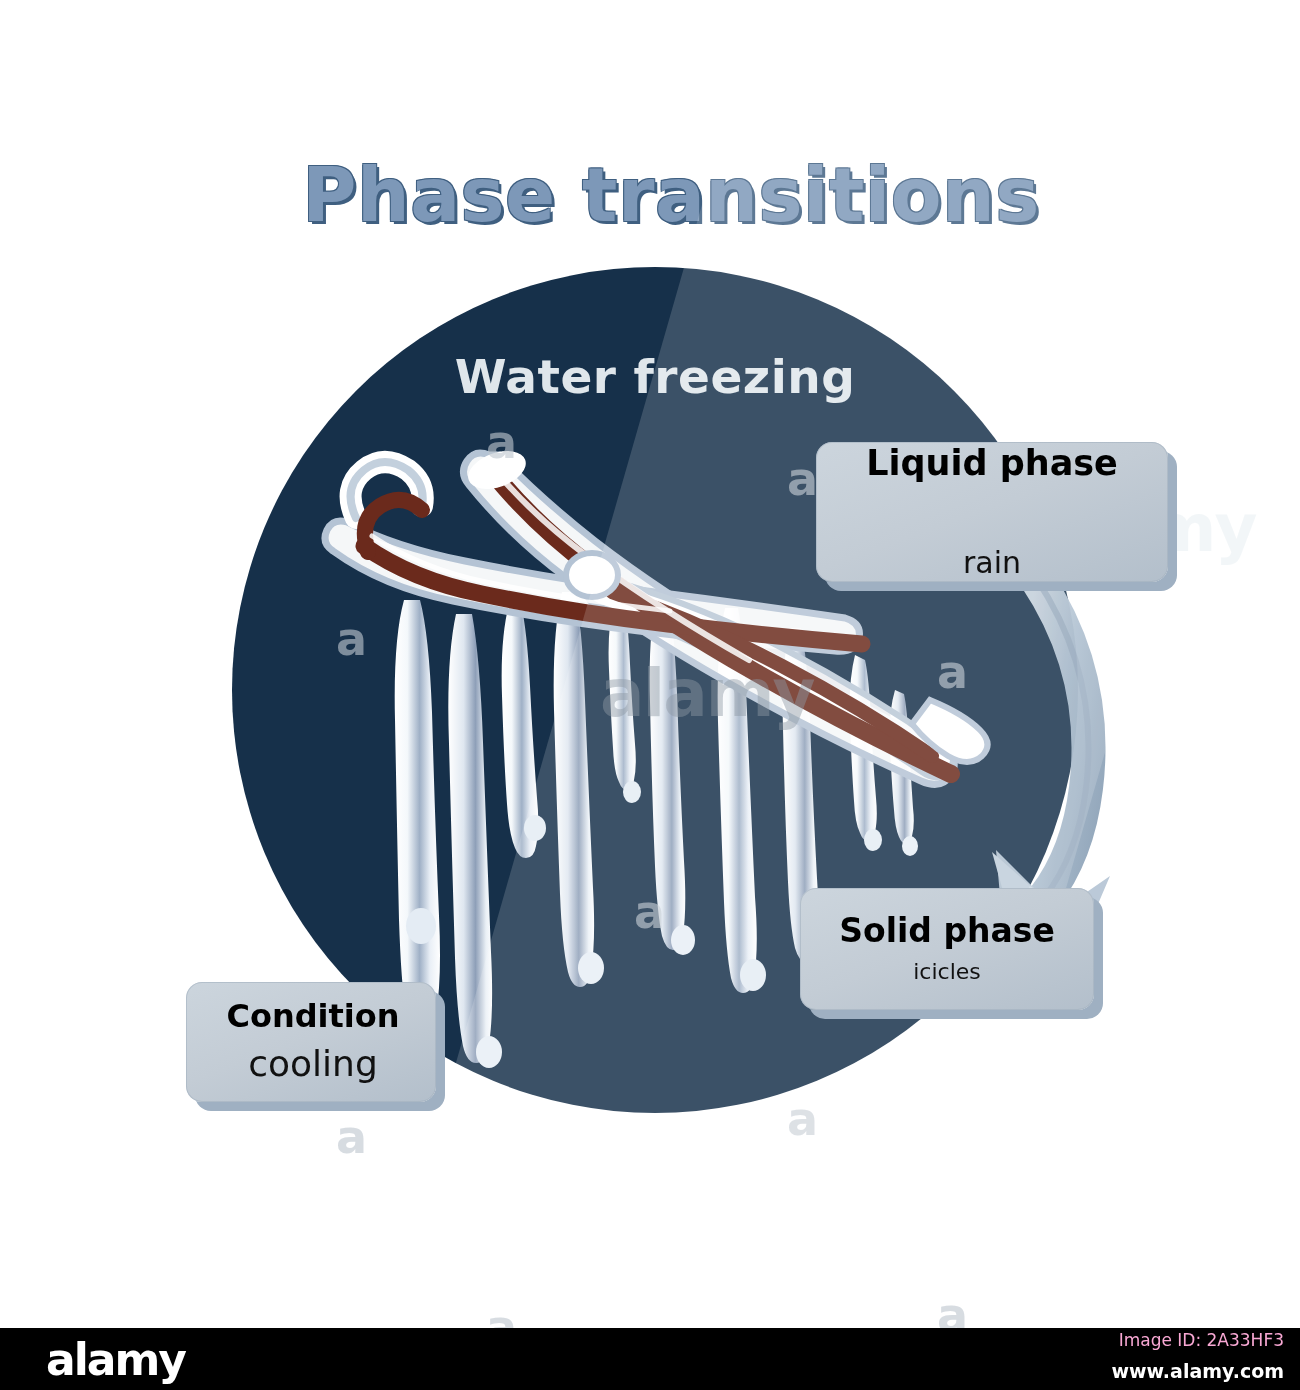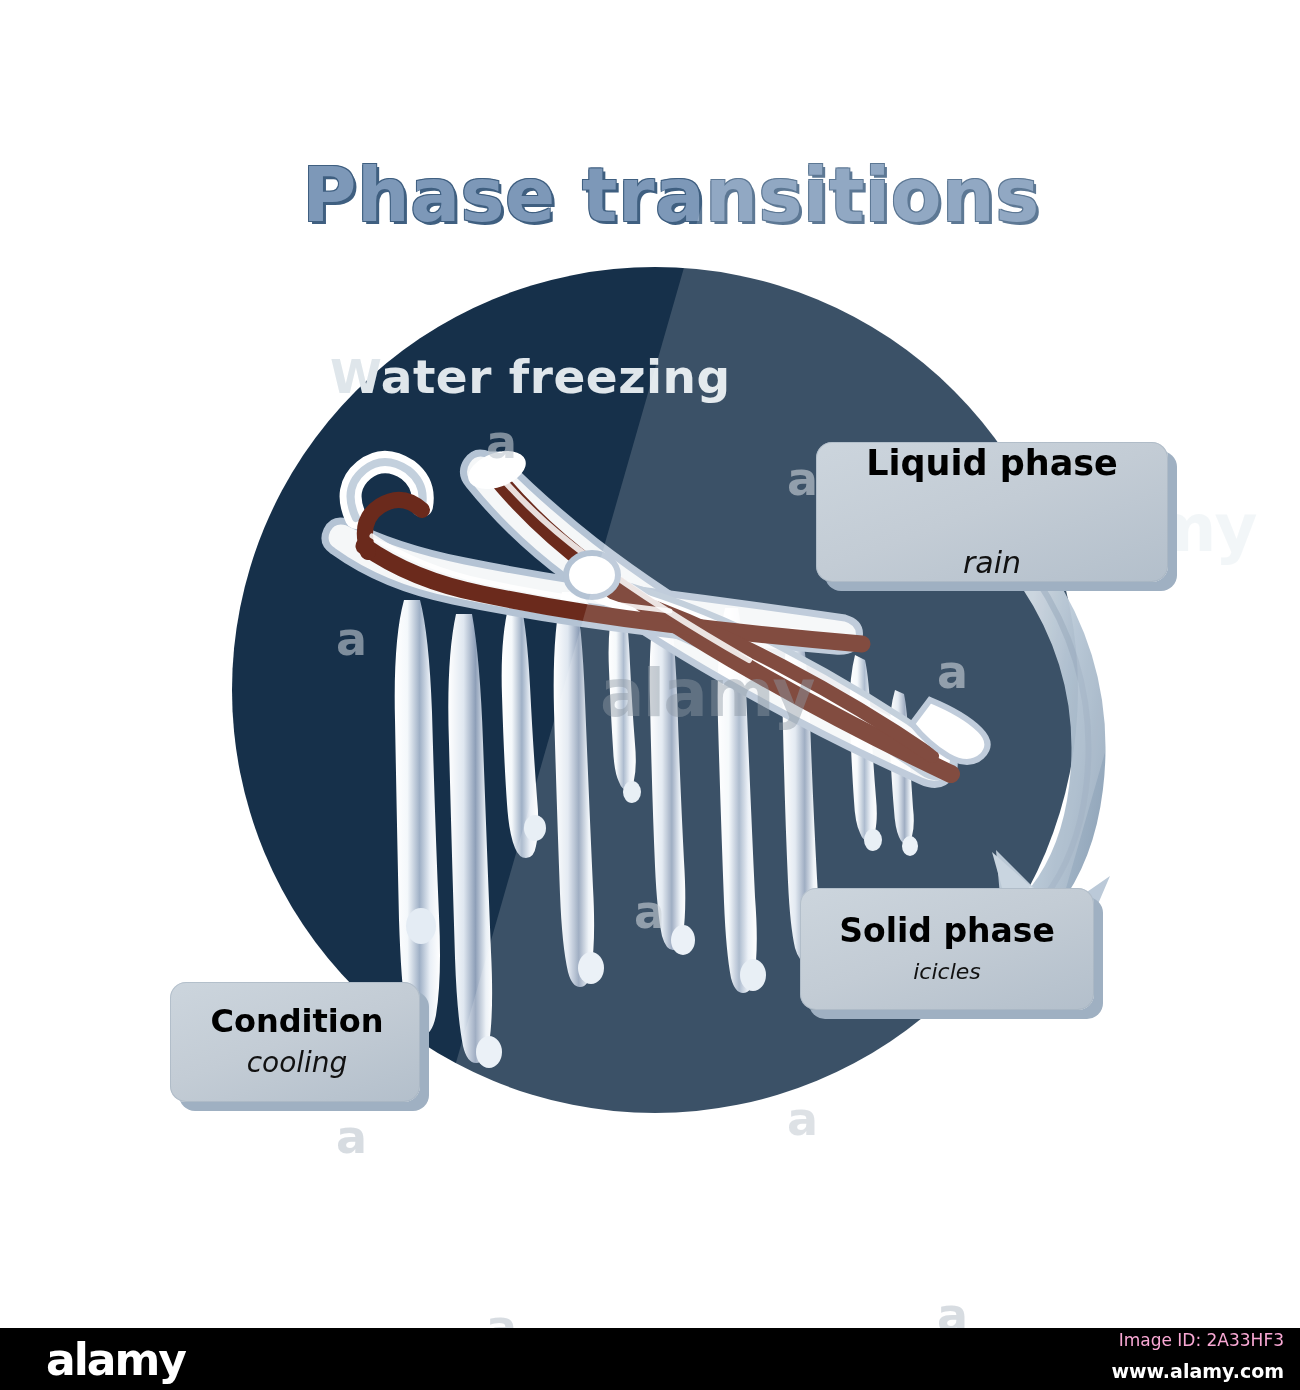--- a/index.html
+++ b/index.html
@@ -40,38 +40,38 @@
   }
   .chip .chip-title {
     font-family:"DejaVu Sans", sans-serif;
     font-weight:700; color:#000000; line-height:1.05;
     white-space:nowrap;
   }
   .chip .chip-sub {
     font-family:"DejaVu Sans", sans-serif;
     font-weight:400; color:#111111; line-height:1.1;
     white-space:nowrap;
-    font-style:italic;
   }
 
   #chip-liquid { left:816px; top:442px; width:352px; height:140px;gap:48px; }
   #chip-liquid .chip-title { font-size:35px; }
   #chip-liquid .chip-sub   { font-size:30px; margin-top:16px; }
 
   #chip-solid  { left:800px; top:888px; width:294px; height:122px; }
   #chip-solid .chip-title { font-size:33px;text-align:center; }
   #chip-solid .chip-sub   { font-size:22px; margin-top:12px; }
 
-  #chip-condition { left:170px; top:982px; width:250px; height:120px;padding-left:20px; }
+  #chip-condition { left:186px; top:982px; width:250px; height:120px;padding-left:20px; }
   #chip-condition .chip-title { font-size:32px; }
-  #chip-condition .chip-sub   { font-size:28px; margin-top:10px; }
+  #chip-condition .chip-sub   { font-size:36px; margin-top:10px; }
 
   
   .circle-caption {
     position:absolute; left:330px; top:349px; width:650px;
+    text-align:center;
     font-family:"DejaVu Sans", sans-serif;
     font-size:47px; font-weight:700; color:#dfe6eb;
     letter-spacing:0.5px;
     user-select:none;
   }
 
   
   .wm-layer { position:absolute; left:0; top:0; width:1300px; height:1320px; pointer-events:none; }
   .wm-a {
     position:absolute;

